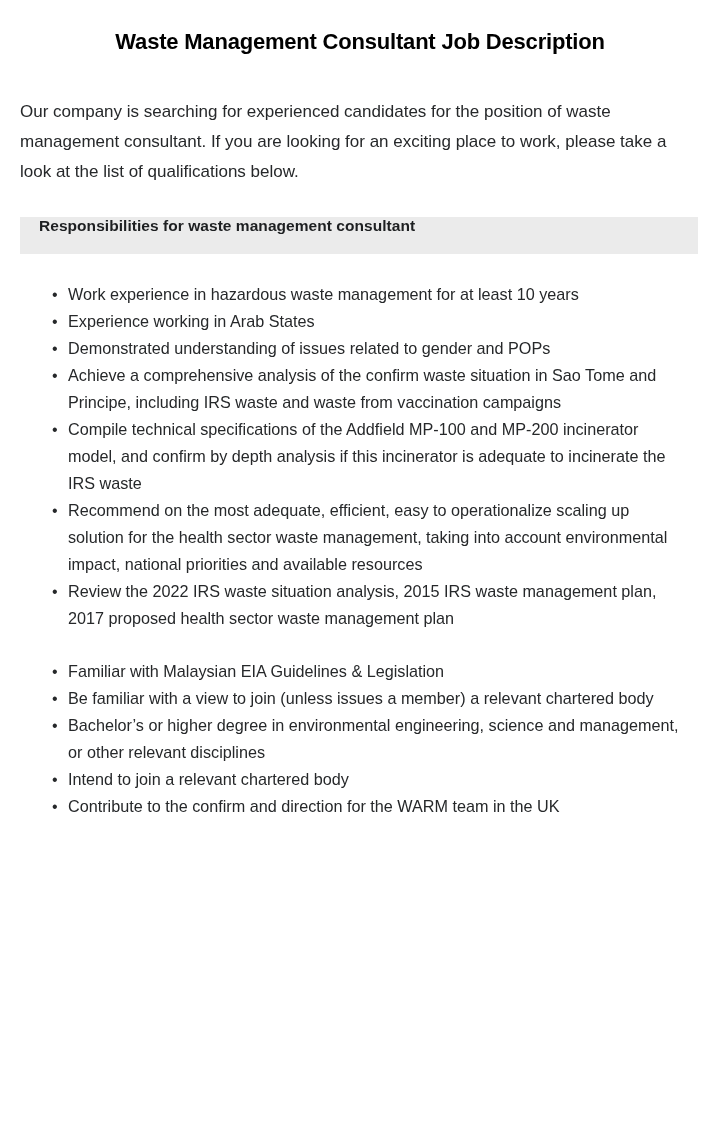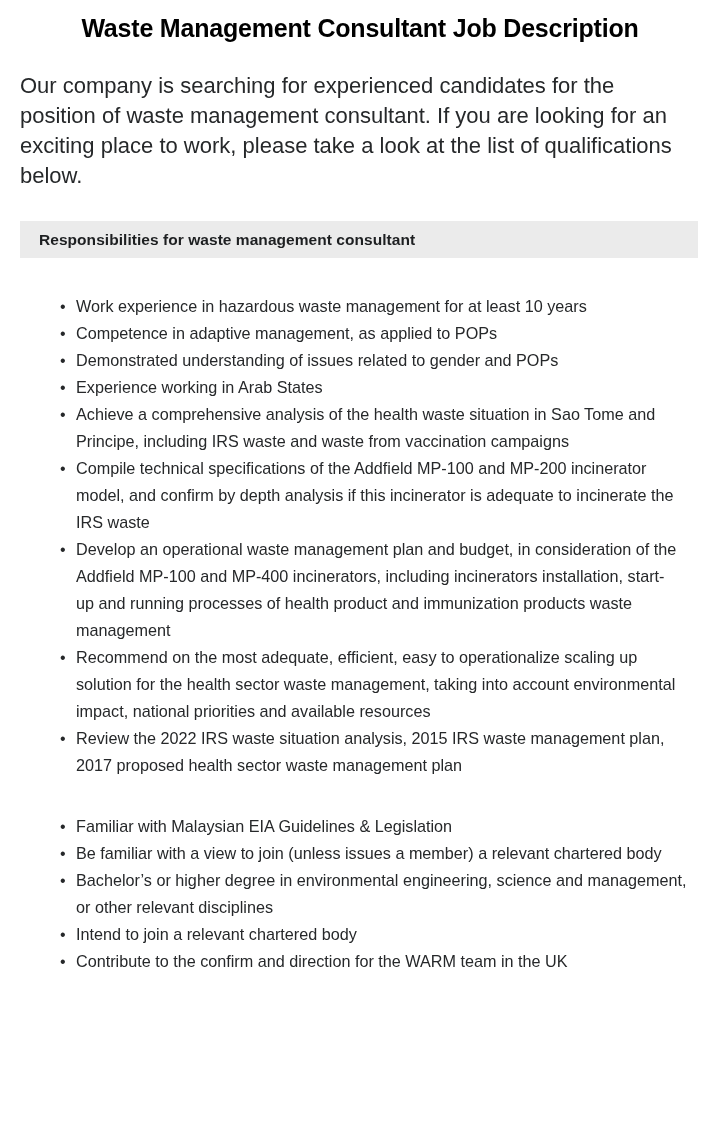--- a/index.html
+++ b/index.html
@@ -16,62 +16,62 @@
   }
 
   .page {
     width: 720px;
     box-sizing: border-box;
     padding: 0;
     overflow: hidden;
   }
 
   .doc-title {
-    margin: 3px;
+    margin: 16px;
     padding: 8px 55px 0 55px;
-    font-size: 25px;
+    font-size: 22px;
     line-height: 35px;
     font-weight: bold;
     text-align: center;
     letter-spacing: -0.2px;
     color: #000000;
   }
 
   .intro {
     margin: 0;
     padding: 22px 26px 0 20px;
-    font-size: 22px;
+    font-size: 17px;
     line-height: 30px;
     color: #26282a;
   }
 
   .section {
     margin: 0;
     padding: 0;
   }
 
   .section-header {
     margin: 30px 22px 0 20px;
     background: #ebebeb;
     box-sizing: border-box;
     height: 37px;
     display: flex;
-    align-items: center;
+    align-items: flex-start;
     padding: 0 0 0 19px;
   }
 
   .section-header-text {
     font-size: 15.5px;
     font-weight: bold;
     color: #1d1f21;
     letter-spacing: 0.05px;
   }
 
   ul.bullets {
-    margin: 16px;
+    margin: 8px;
     padding: 18px 24px 0 44px;
     list-style: none;
   }
 
   ul.bullets li {
     position: relative;
     font-size: 16.2px;
     line-height: 27px;
     color: #26282a;
     padding-left: 16px;
@@ -105,26 +105,24 @@
   <h1 class="doc-title">Waste Management Consultant Job Description</h1>
 
   <p class="intro">Our company is searching for experienced candidates for the position of waste management consultant. If you are looking for an exciting place to work, please take a look at the list of qualifications below.</p>
 
   <section class="section section-responsibilities">
     <div class="section-header">
       <span class="section-header-text">Responsibilities for waste management consultant</span>
     </div>
     <ul class="bullets">
       <li>Work experience in hazardous waste management for at least 10 years</li>
-      <li>Competence in adaptive management, as applied to POPs</li>
+      <li>Experience working in Arab States</li>
       <li>Demonstrated understanding of issues related to gender and POPs</li>
-      <li>Experience working in Arab States</li>
-      <li>Achieve a comprehensive analysis of the health waste situation in Sao Tome and Principe, including IRS waste and waste from vaccination campaigns</li>
+      <li>Achieve a comprehensive analysis of the confirm waste situation in Sao Tome and Principe, including IRS waste and waste from vaccination campaigns</li>
       <li>Compile technical specifications of the Addfield MP-100 and MP-200 incinerator model, and confirm by depth analysis if this incinerator is adequate to incinerate the IRS waste</li>
-      <li>Develop an operational waste management plan and budget, in consideration of the Addfield MP-100 and MP-400 incinerators, including incinerators installation, start-up and running processes of health product and immunization products waste management</li>
       <li>Recommend on the most adequate, efficient, easy to operationalize scaling up solution for the health sector waste management, taking into account environmental impact, national priorities and available resources</li>
       <li>Review the 2022 IRS waste situation analysis, 2015 IRS waste management plan, 2017 proposed health sector waste management plan</li>
     </ul>
   </section>
 
   <section class="section section-qualifications">
     <ul class="bullets">
       <li>Familiar with Malaysian EIA Guidelines &amp; Legislation</li>
       <li>Be familiar with a view to join (unless issues a member) a relevant chartered body</li>
       <li>Bachelor’s or higher degree in environmental engineering, science and management, or other relevant disciplines</li>

